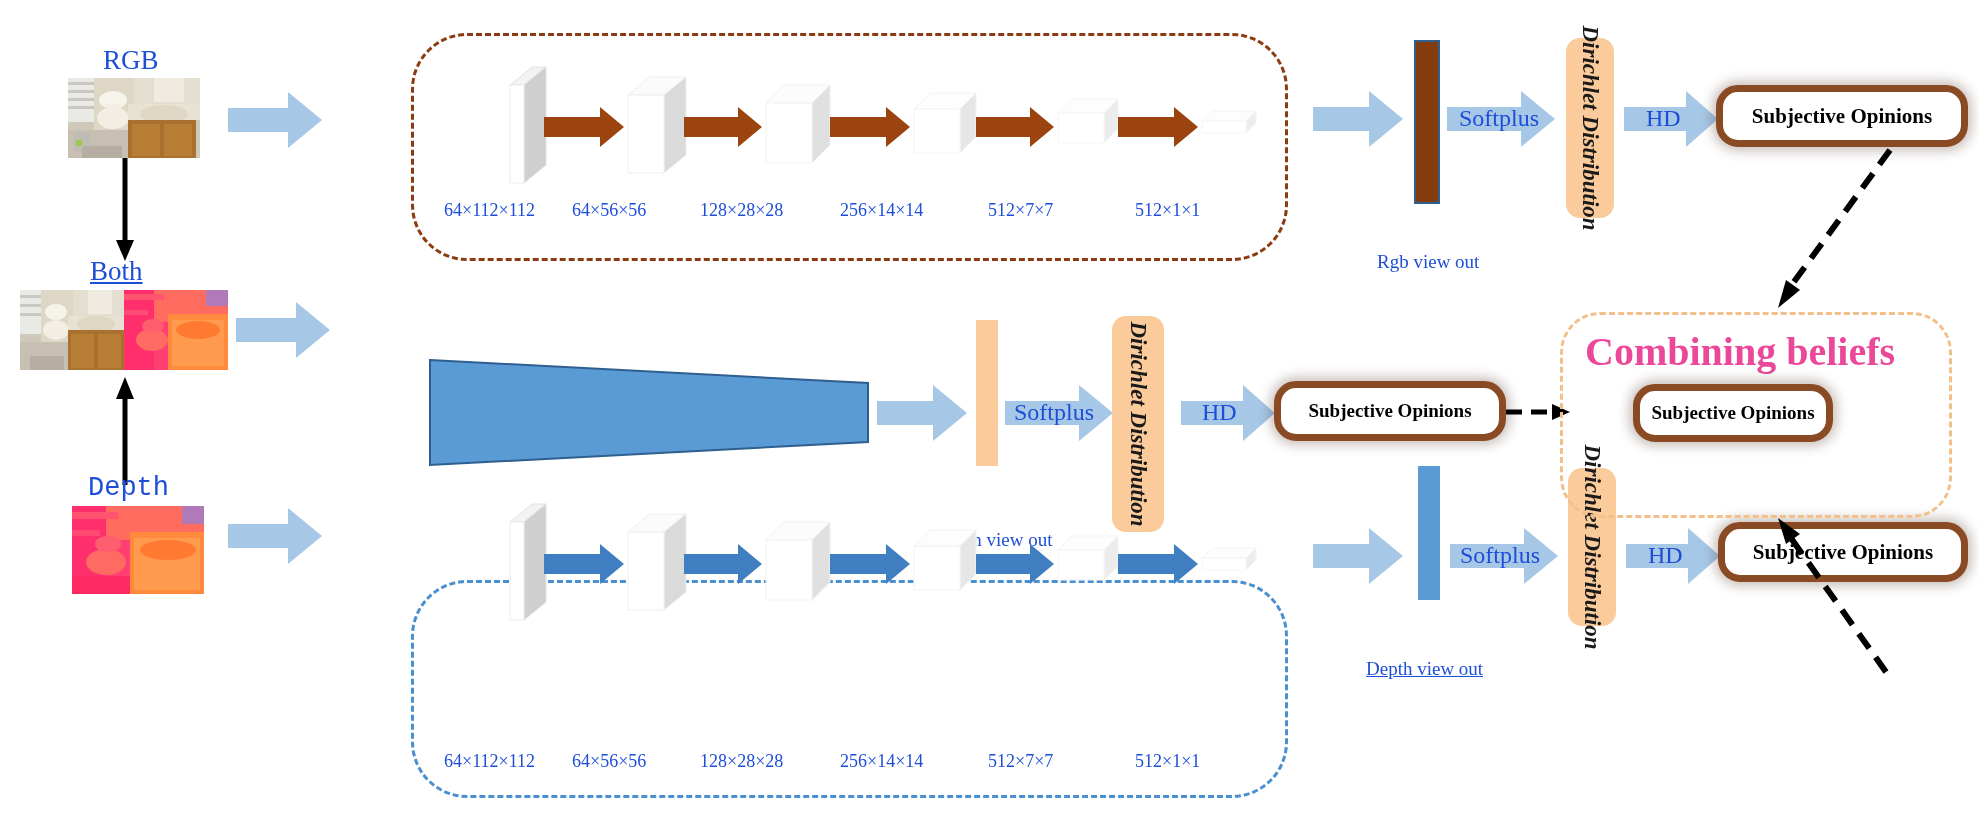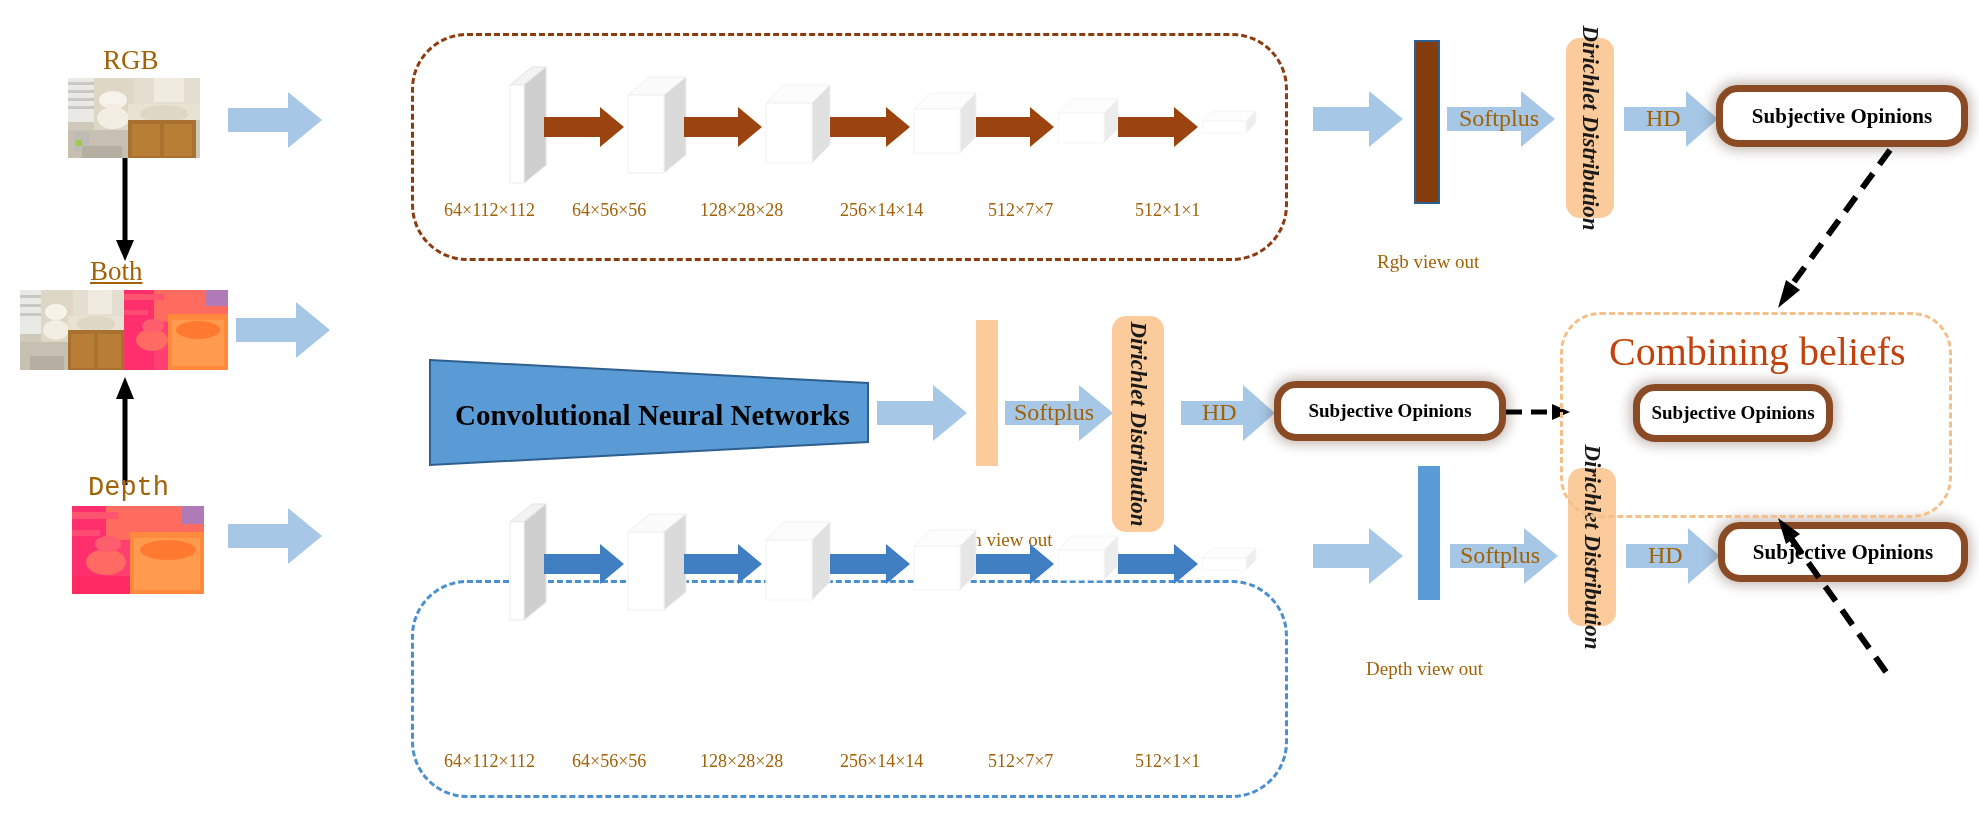--- a/index.html
+++ b/index.html
@@ -2,21 +2,21 @@
 <html><head>
 <meta charset="utf-8">
 <style>
   html,body{margin:0;padding:0;background:#ffffff;}
   body{width:1979px;height:835px;position:relative;overflow:hidden;
        font-family:"Liberation Serif","DejaVu Serif",serif;}
   .stage{position:absolute;left:0;top:0;width:1979px;height:835px;}
   .abs{position:absolute;}
 
   
-  .lbl{font-family:"Liberation Serif","DejaVu Serif",serif;color:#a16207;white-space:nowrap;text-align:right;}
+  .lbl{font-family:"Liberation Serif","DejaVu Serif",serif;color:#1d4ed8;white-space:nowrap;text-align:right;}
   .lbl-modality{font-size:27px;}
   .lbl-dim{font-size:18px;}
   .lbl-view{font-size:19px;}
   .lbl-op{font-size:24px;}
 
   
   .photo{position:absolute;overflow:hidden;}
   .rgbimg{
     background:
       linear-gradient(#00000000,#00000000),
@@ -46,21 +46,21 @@
 
   
   .pill{position:absolute;background:#ffffff;border:7px solid #8a4a24;
         border-radius:22px;display:flex;align-items:center;justify-content:center;
         box-shadow:0 0 12px 4px rgba(60,30,10,.28);box-sizing:border-box;}
   .pill span{font-family:"Liberation Serif","DejaVu Serif",serif;
              font-weight:700;color:#000;white-space:nowrap;}
 
   
   .combine-title{position:absolute;font-family:"Liberation Serif","DejaVu Serif",serif;
-                 font-weight:400;font-size:40px;color:#c2410c;white-space:nowrap;margin-left:24px;}
+                 font-weight:700;font-size:40px;color:#ec4899;white-space:nowrap;}
 
   
   .trapez{position:absolute;}
   .trapez-text{position:absolute;font-family:"Liberation Serif","DejaVu Serif",serif;
                font-weight:700;font-size:29px;color:#000;white-space:nowrap;}
 
   
   .cnnrow{position:absolute;}
   svg{overflow:visible;}
 </style>
@@ -249,21 +249,20 @@
   </svg>
   <div class="lbl lbl-op abs" style="left:1646px;top:105px;">HD</div>
 
   <div class="pill" style="left:1716px;top:85px;width:252px;height:62px;">
     <span style="font-size:21px;">Subjective Opinions</span>
   </div>
 
   <svg class="trapez" style="left:430px;top:360px;" width="440" height="105">
     <polygon points="0,0 438,23 438,82 0,105" fill="#5b9bd5" stroke="#2e5f8f" stroke-width="2"></polygon>
   </svg>
-  <div class="trapez-text" style="left:455px;top:399px;">Convolutional Neural Networks</div>
 
   <svg class="abs" style="left:877px;top:385px;" width="92" height="56">
     <polygon points="0,16 56,16 56,0 90,28 56,56 56,40 0,40" fill="#a7c7e7"></polygon>
   </svg>
 
   <div class="bar" style="left:976px;top:320px;width:22px;height:146px;background:#fbcb9b;"></div>
   <div class="lbl lbl-view abs" style="left:930px;top:529px;">Fusion view out</div>
 
   <svg class="abs" style="left:1005px;top:385px;" width="110" height="56">
     <polygon points="0,16 74,16 74,0 108,28 74,56 74,40 0,40" fill="#a7c7e7"></polygon>
@@ -333,21 +332,21 @@
   <div class="lbl lbl-dim abs" style="left:700px;top:751px;">128×28×28</div>
   <div class="lbl lbl-dim abs" style="left:840px;top:751px;">256×14×14</div>
   <div class="lbl lbl-dim abs" style="left:988px;top:751px;">512×7×7</div>
   <div class="lbl lbl-dim abs" style="left:1135px;top:751px;">512×1×1</div>
 
   <svg class="abs" style="left:1313px;top:528px;" width="92" height="56">
     <polygon points="0,16 56,16 56,0 90,28 56,56 56,40 0,40" fill="#a7c7e7"></polygon>
   </svg>
 
   <div class="bar" style="left:1418px;top:466px;width:22px;height:134px;background:#5b9bd5;"></div>
-  <div class="lbl lbl-view abs" style="left:1366px;top:658px;">Depth view out</div>
+  <div class="lbl lbl-view abs" style="left:1366px;top:658px;text-decoration:underline;">Depth view out</div>
 
   <svg class="abs" style="left:1450px;top:528px;" width="110" height="56">
     <polygon points="0,16 74,16 74,0 108,28 74,56 74,40 0,40" fill="#a7c7e7"></polygon>
   </svg>
   <div class="lbl lbl-op abs" style="left:1460px;top:542px;">Softplus</div>
 
   <div class="dirichlet" style="left:1568px;top:468px;width:48px;height:158px;">
     <span>Dirichlet Distribution</span>
   </div>
 

